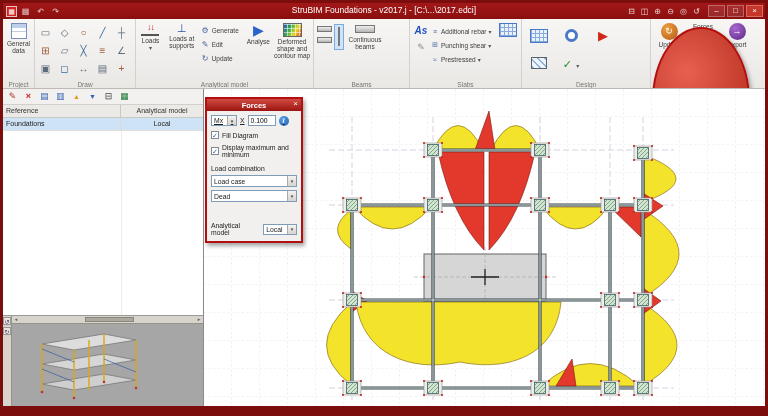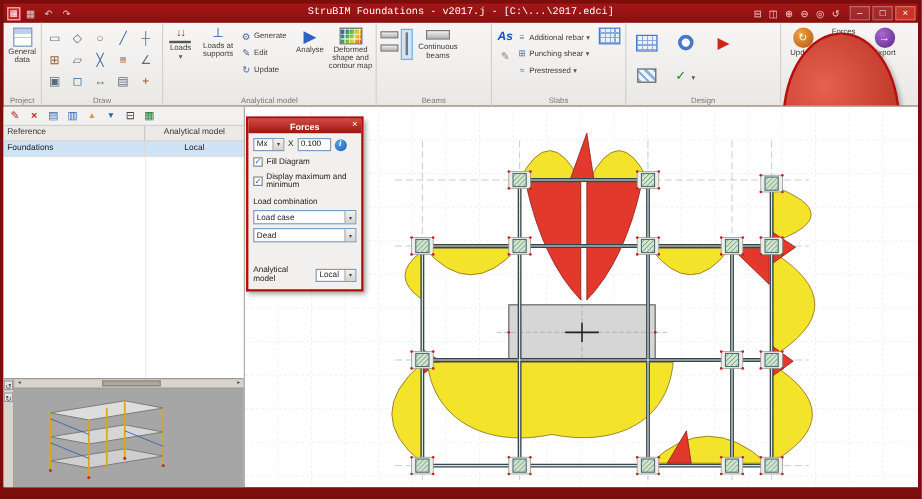--- a/index.html
+++ b/index.html
@@ -3,21 +3,21 @@
 <meta charset="utf-8">
 <style>
   * { margin:0; padding:0; box-sizing:border-box; }
   html,body { background:#555; }
   body { font-family:"Liberation Sans", sans-serif; }
   .app { position:relative; width:768px; height:416px; background:#7c0d0d; overflow:hidden; }
 
   
   .titlebar { position:absolute; left:3px; top:3px; width:762px; height:16px;
     background:linear-gradient(#a31717,#8a0f0f); color:#fff; }
-  .tb-title { position:absolute; left:0; right:0; top:2px; text-align:center; font-size:8.5px; color:#fff;font-family:Liberation Mono, monospace; }
+  .tb-title { position:absolute; left:0; right:0; top:2px; text-align:center; font-size:8.5px; color:#fff; }
   .tb-left { position:absolute; left:0; top:0; height:100%; display:flex; align-items:center; gap:2px; z-index:2; }
   .app-icon { width:11px; height:11px; margin-left:3px; background:#d12222; border:1px solid #f0c0c0;
     display:grid; place-items:center; font-size:7px; color:#fff; line-height:1; }
   .tb-ico { width:13px; text-align:center; font-size:8px; color:#e6c6c6; }
   .tb-right { position:absolute; right:0; top:0; height:100%; display:flex; align-items:center; z-index:2; }
   .tb-tool { width:13px; text-align:center; font-size:8px; color:#ecd2d2; }
   .tb-sep { width:5px; }
   .win-btn { width:17px; height:12px; margin-right:2px; display:grid; place-items:center; font-size:8px;
     color:#fff; background:rgba(255,255,255,.10); border:1px solid rgba(255,255,255,.28); line-height:1; }
   .win-btn.close { background:#c6372a; }
@@ -104,21 +104,21 @@
   .canvas { position:absolute; left:204px; top:89px; width:561px; height:317px; background:#fff; overflow:hidden; }
   .canvas svg.plan { position:absolute; inset:0; }
 
   
   .forces { position:absolute; left:1px; top:8px; width:98px; height:146px; border:2px solid #b40f0f;
     background:#f1f0ee; box-shadow:2px 3px 4px rgba(0,0,0,.35); z-index:5; }
   .forces-title { height:12px; background:linear-gradient(#d14b42,#9c1410); color:#fff; font-size:7.5px; font-weight:bold;
     display:flex; align-items:center; justify-content:center; position:relative; }
   .forces-close { position:absolute; right:3px; top:1px; font-size:8px; font-weight:normal; line-height:1; }
   .forces-body { height:calc(100% - 12px); padding:3px 4px; font-size:6.8px; color:#222; display:flex; flex-direction:column; }
-  .frow { display:flex; align-items:center; gap:3px; margin-top:1px; }
+  .frow { display:flex; align-items:center; gap:3px; margin-top:1px;text-decoration:underline; }
   .mini-select { display:flex; align-items:stretch; border:1px solid #7f9db9; background:#fff; height:11px; }
   .ms-text { flex:1; padding:0 2px; display:flex; align-items:center; }
   .ms-btn { width:9px; background:linear-gradient(#f4f3f1,#d7d3ce); border-left:1px solid #aaa;
     display:grid; place-items:center; font-size:5px; color:#444; }
   .w24 { width:26px; } .w30 { width:34px; } .full { width:100%; height:12px; margin-top:3px; }
   .mini-input { width:28px; height:11px; border:1px solid #7f9db9; background:#fff; font-size:6.8px;
     font-family:"Liberation Sans",sans-serif; padding:0 2px; }
   .info { width:10px; height:10px; border-radius:50%; background:radial-gradient(circle at 35% 30%, #58a0e8, #1c5eb0);
     color:#fff; display:grid; place-items:center; font-size:7px; font-style:italic; font-weight:bold; line-height:1; }
   .checkrow { display:flex; align-items:center; gap:3px; margin-top:5px; }

